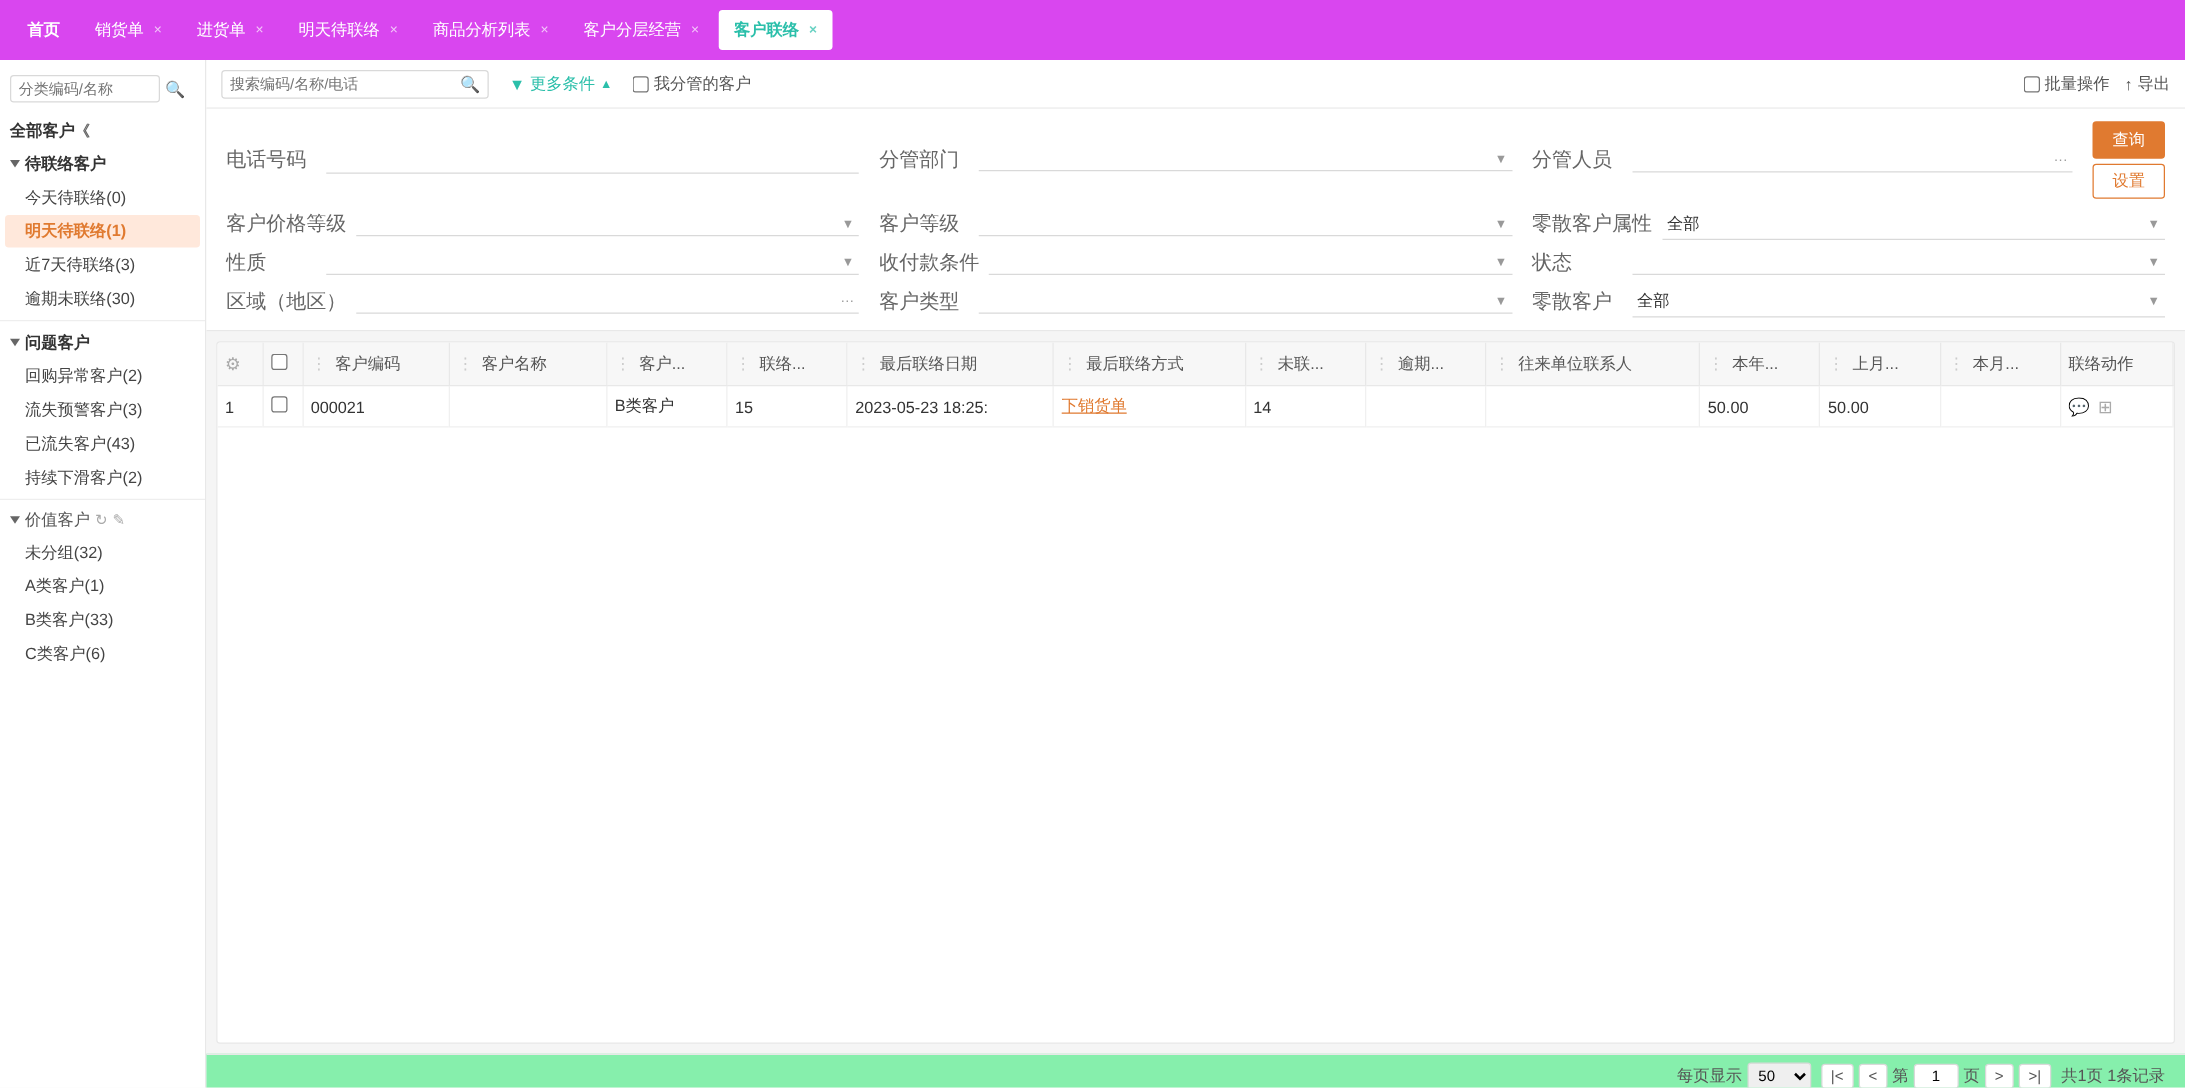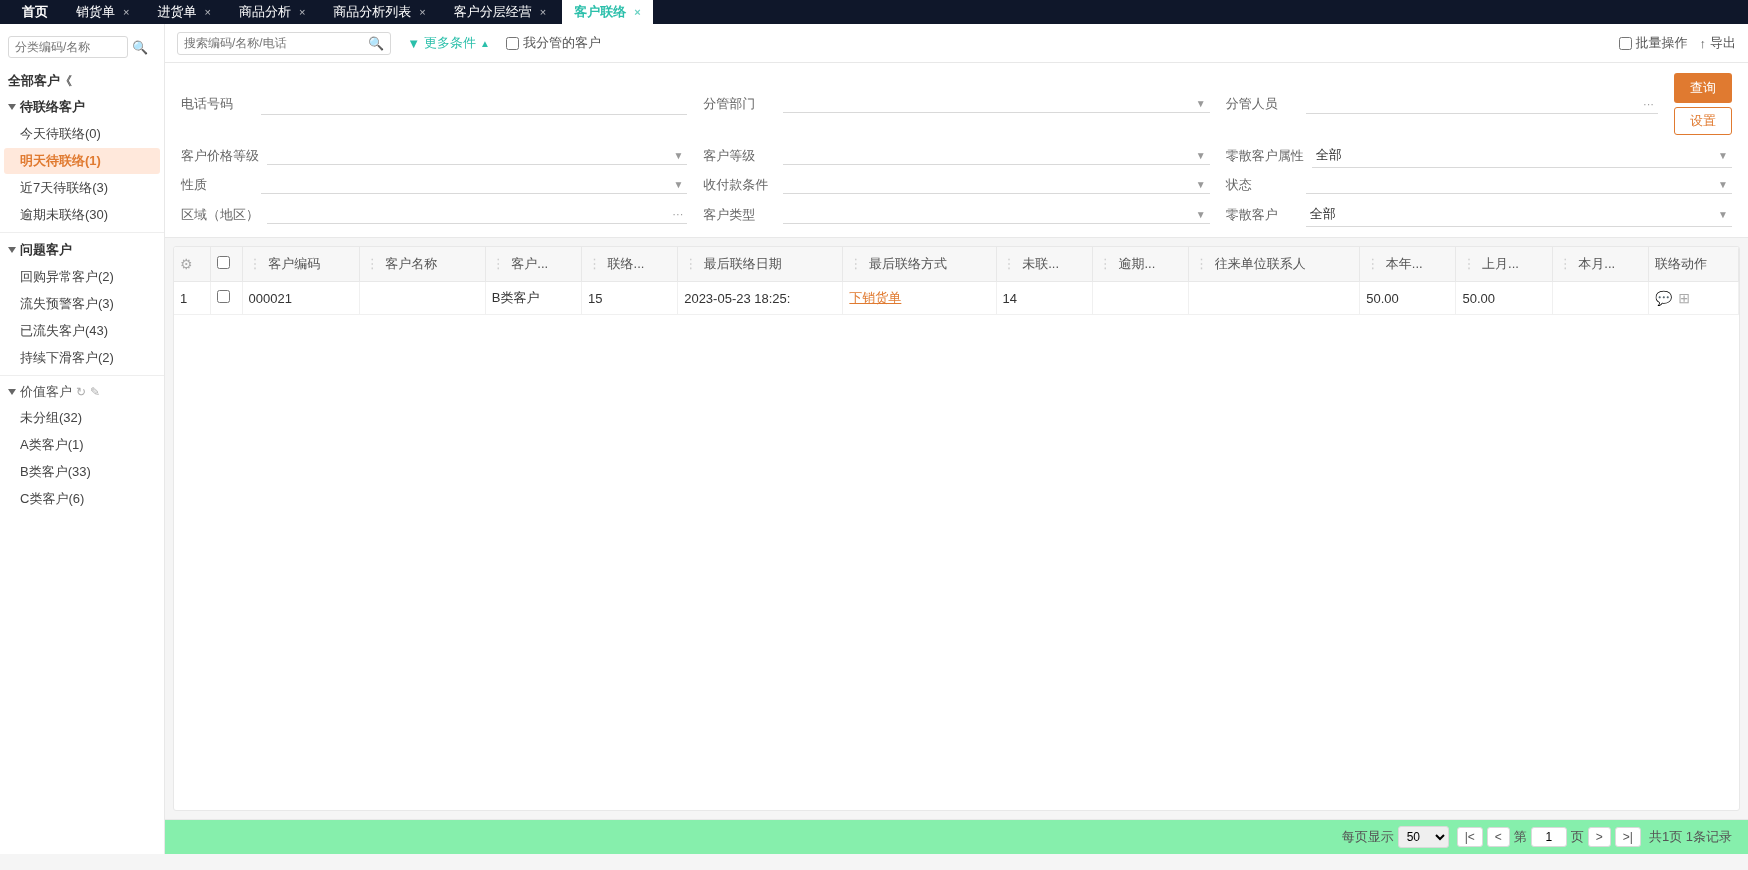--- a/index.html
+++ b/index.html
@@ -1,20 +1,20 @@
 <!DOCTYPE html>
 <html><head>
   <meta charset="utf-8">
   <style>
     * { box-sizing: border-box; margin: 0; padding: 0; font-family: 'Microsoft YaHei', Arial, sans-serif; font-size: 13px; }
     body { background: #f5f5f5; overflow: hidden; width: 1748px; height: 870px; }
 
     
     .top-nav {
-      display: flex; align-items: center; background: #0f172a; height: 24px; padding: 0 10px; gap: 4px;
+      display: flex; align-items: center; background: #d946ef; height: 48px; padding: 0 10px; gap: 4px;
     }
     .nav-item {
       color: #fff; padding: 4px 12px; cursor: pointer; border-radius: 3px; white-space: nowrap; display: flex; align-items: center; gap: 4px; height: 32px; justify-content: center;
     }
     .nav-item.active { background: #fff; color: #2bbfaa; font-weight: bold; }
     .nav-item .close-x { font-size: 11px; opacity: 0.7; margin-left: 4px; }
     .nav-home { color: #fff; font-weight: bold; padding: 4px 12px; cursor: pointer; }
 
     
     .main-layout { display: flex; height: calc(870px - 40px); }
@@ -67,21 +67,21 @@
     .my-customers input[type=checkbox] { cursor: pointer; }
     .toolbar-right { margin-left: auto; display: flex; align-items: center; gap: 12px; }
     .batch-op-btn { display: flex; align-items: center; gap: 4px; color: #555; font-size: 12px; cursor: pointer; }
     .export-btn { display: flex; align-items: center; gap: 4px; color: #555; font-size: 12px; cursor: pointer; }
 
     
     .filter-panel {
       background: #fff; border-bottom: 1px solid #e8e8e8; padding: 10px 16px; display: grid; grid-template-columns: repeat(3, 1fr); gap: 8px 16px;
     }
     .filter-row { display: flex; align-items: center; gap: 8px; }
-    .filter-label { color: #666; font-size: 13px; white-space: nowrap; min-width: 72px; }
+    .filter-label { color: #666; font-size: 16px; white-space: nowrap; min-width: 72px; }
     .filter-input {
       flex: 1; border: none; border-bottom: 1px solid #d9d9d9; padding: 3px 4px; outline: none; font-size: 12px; color: #333; background: transparent;
     }
     .filter-select {
       flex: 1; display: flex; align-items: center; justify-content: space-between; border: none; border-bottom: 1px solid #d9d9d9; padding: 3px 4px; cursor: pointer; color: #333; font-size: 12px;
     }
     .filter-select .chev { color: #999; font-size: 10px; }
     .filter-more-icon { color: #999; font-size: 11px; cursor: pointer; }
     .btn-query { background: #e07a30; color: #fff; border: none; padding: 6px 16px; border-radius: 3px; cursor: pointer; font-size: 13px; }
     .btn-settings { background: #fff; color: #e07a30; border: 1px solid #e07a30; padding: 4px 14px; border-radius: 3px; cursor: pointer; font-size: 13px; }
@@ -124,21 +124,21 @@
   <div class="nav-home">首页</div>
   <div class="nav-item">
     <span>销货单</span>
     <span class="close-x">×</span>
   </div>
   <div class="nav-item">
     <span>进货单</span>
     <span class="close-x">×</span>
   </div>
   <div class="nav-item">
-    <span>商品分析</span>
+    <span>明天待联络</span>
     <span class="close-x">×</span>
   </div>
   <div class="nav-item">
     <span>商品分析列表</span>
     <span class="close-x">×</span>
   </div>
   <div class="nav-item">
     <span>客户分层经营</span>
     <span class="close-x">×</span>
   </div>

